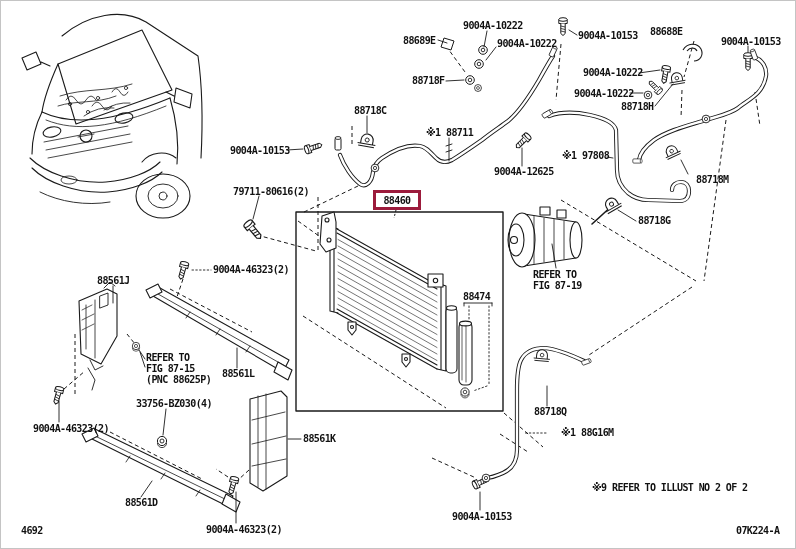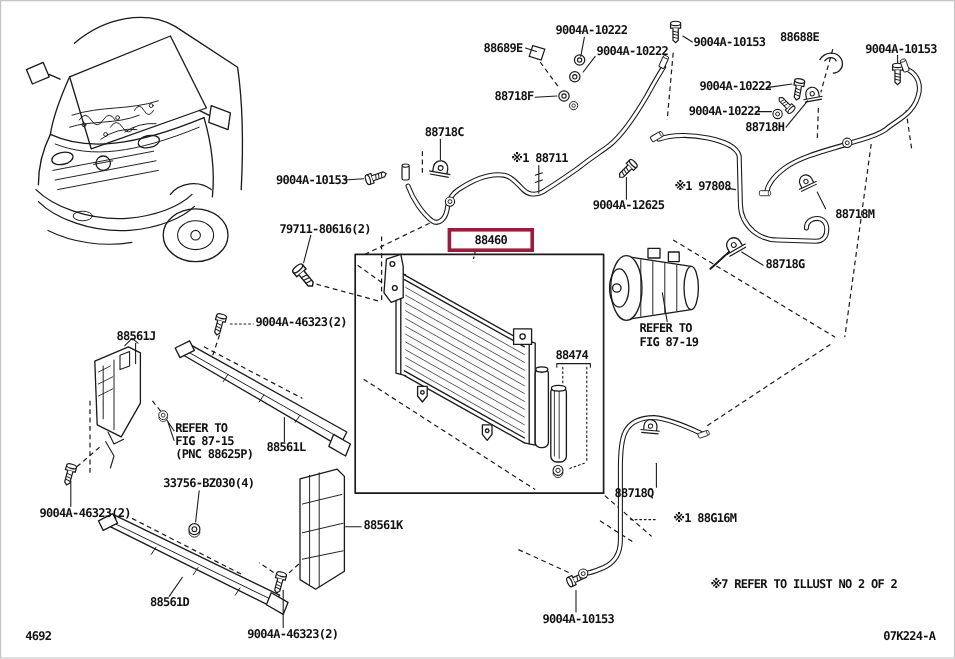--- a/index.html
+++ b/index.html
@@ -9,21 +9,21 @@
     font-family:"DejaVu Sans Mono","DejaVu Sans",monospace;
   }
   .stage svg{position:absolute;left:0;top:0;}
   .lbl{
     position:absolute;
     font:bold 10px "DejaVu Sans Mono","DejaVu Sans",monospace;
     letter-spacing:-0.6px;line-height:11px;color:#111;
     white-space:pre-line;z-index:3;
   }
   .hl-box{
-    position:absolute;left:373px;top:190px;width:72px;height:20px;
+    position:absolute;left:373px;top:190px;width:48px;height:20px;
     border:3px solid #9c1b3c;background:#fff;box-sizing:border-box;
     display:flex;align-items:center;justify-content:center;z-index:4;
   }
   .hl-box span{
     font:bold 10px "DejaVu Sans Mono","DejaVu Sans",monospace;
     letter-spacing:-0.6px;color:#111;
   }
 </style>
 </head>
 <body>
@@ -319,19 +319,19 @@
   <div class="lbl" style="left:146px;top:352px">REFER TO
 FIG 87-15
 (PNC 88625P)</div>
   <div class="lbl" style="left:222px;top:368px">88561L</div>
   <div class="lbl" style="left:136px;top:398px">33756-BZ030(4)</div>
   <div class="lbl" style="left:33px;top:423px">9004A-46323(2)</div>
   <div class="lbl" style="left:125px;top:497px">88561D</div>
   <div class="lbl" style="left:206px;top:524px">9004A-46323(2)</div>
   <div class="lbl" style="left:303px;top:433px">88561K</div>
   <div class="lbl" style="left:452px;top:511px">9004A-10153</div>
-  <div class="lbl" style="left:512px;top:406px">88718Q</div>
+  <div class="lbl" style="left:534px;top:406px">88718Q</div>
   <div class="lbl" style="left:561px;top:427px">※1 88G16M</div>
-  <div class="lbl" style="left:592px;top:482px">※7 REFER TO ILLUST NO 2 OF 2</div>
+  <div class="lbl" style="left:592px;top:482px">※9 REFER TO ILLUST NO 2 OF 2</div>
   <div class="lbl" style="left:21px;top:525px">4692</div>
   <div class="lbl" style="left:736px;top:525px">07K224-A</div>
 
 </div>
 
 </body></html>

